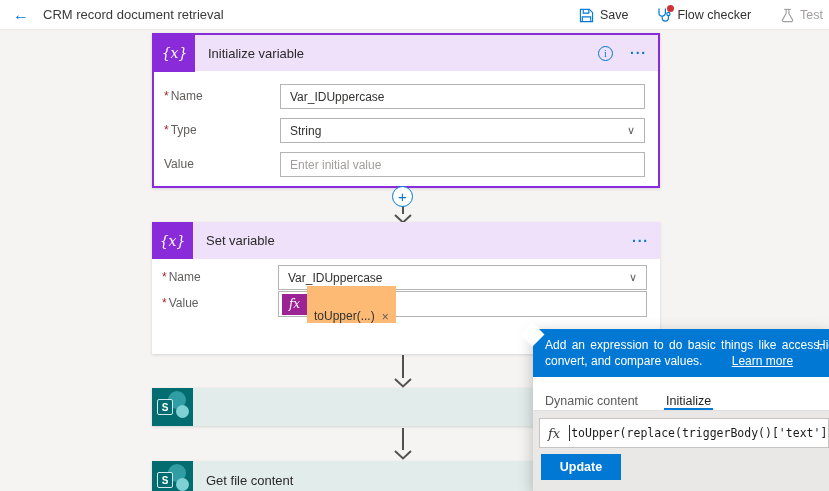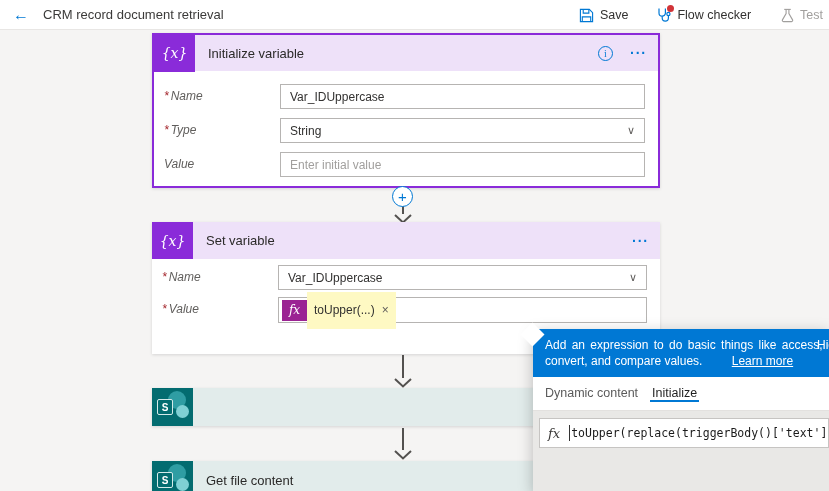--- a/index.html
+++ b/index.html
@@ -39,53 +39,53 @@
   .card-title { margin-left:13px; font-size:13px; color:#2b2a29; }
   .header-right { margin-left:auto; display:flex; align-items:center; gap:17px; padding-right:11px; }
   .info-circle { width:15px; height:15px; border:1px solid var(--accent,#0078d4); border-radius:50%; color:var(--accent,#0078d4); font-size:10px; display:flex; align-items:center; justify-content:center; font-family:"Liberation Serif", serif; cursor:pointer; }
   .ellipsis { color:var(--accent,#0078d4); font-size:14px; font-weight:bold; letter-spacing:1px; cursor:pointer; line-height:1; }
 
   #card-init { top:33px; height:155px; border:2px solid var(--variable-purple,#8a2bd9); }
   #card-init .card-header { height:36px; }
   #card-set { top:222px; height:132px; }
 
   .f-row { position:absolute; left:0; right:0; height:25px; }
-  .f-label { position:absolute; left:10px; top:5px; font-size:12px; color:#605e5c;font-style:italic; }
+  .f-label { position:absolute; left:10px; top:5px; font-size:12px; color:#605e5c; }
   .req { color:#a4262c; margin-right:2px; }
   .f-input {
     position:absolute; left:126px; right:13px; top:0; height:25px;
     border:1px solid #b6b4b2; background:#fff; font-size:12px; color:#323130;
     display:flex; align-items:center; padding:8px 9px; cursor:text;
   }
   .placeholder { color:#a19f9d; }
   .dd-chevron { position:absolute; right:9px; top:5px; color:#605e5c; font-size:11px; pointer-events:none; }
 
   
   .token-chip { display:flex; align-items:center; height:21px; cursor:pointer; }
   .fx-badge { width:25px; height:21px; background:var(--expression-magenta,#9b2393); color:#fff; font-family:"DejaVu Serif", serif; font-style:italic; font-size:12px; display:flex; align-items:center; justify-content:center; }
-  .token-body { background:#fef9c3; height:37px; display:flex; align-items:center; gap:7px; padding:0 7px; font-size:12px; color:#323130; }
+  .token-body { background:#fdba74; height:37px; display:flex; align-items:flex-end; gap:7px; padding:0 7px; font-size:12px; color:#323130; }
   .token-close { color:#605e5c; font-size:12px; cursor:pointer; line-height:1; }
 
   
   .v-line { position:absolute; width:2px; background:#53514f; left:402px; }
   .chevron-head { position:absolute; left:394px; }
   .plus-circle {
     position:absolute; left:392px; top:186px; width:21px; height:21px; border-radius:50%;
     background:#fff; border:1px solid var(--accent,#0078d4); color:var(--accent,#0078d4);
     font-size:15px; display:flex; align-items:center; justify-content:center; cursor:pointer; z-index:2;
   }
 
   
   .panel { position:absolute; left:533px; top:329px; width:296px; height:162px; background:#fff; box-shadow:0 4px 14px rgba(0,0,0,.25); z-index:10; }
   .beak { position:absolute; left:-9px; top:-3px; width:17px; height:17px; background:#fff; transform:rotate(45deg); z-index:12; }
   .banner { position:relative; height:48px; background:var(--accent,#0078d4); color:#fff; font-size:12px; line-height:16px; padding:8px 12px; overflow:hidden; }
   .banner-line1 { word-spacing:2px; white-space:nowrap; }
   .learn-more { text-decoration:underline; color:#fff; cursor:pointer;padding-left:26px; }
   .hide-link { position:absolute; left:284px; top:8px; color:#fff; cursor:pointer; white-space:nowrap; }
-  .tabs { height:34px; background:#fff; border-bottom:1px solid #e3e1df; display:flex; align-items:center; padding-left:10px; gap:10px; }
+  .tabs { height:34px; background:#fff; border-bottom:1px solid #e3e1df; display:flex; align-items:flex-end; padding-left:10px; gap:24px; }
   .tab { display:flex; align-items:center; font-size:12.5px; color:#5a5a5a; cursor:pointer; border-bottom:2px solid transparent; padding:0 2px; }
   .tab.active { color:#1f1f1f; border-bottom-color:var(--accent,#0078d4); }
   .panel-gray { height:80px; background:#e9e8e6; padding:7px 0 0 6px; position:relative; }
   .fx-input { width:290px; height:30px; background:#fff; border:1px solid #c6c4c2; display:flex; align-items:center; overflow:hidden; cursor:text; }
   .fx-glyph { font-family:"DejaVu Serif", serif; font-style:italic; font-size:13px; color:#3b3a39; margin:0 9px 0 8px; }
   .caret { width:1px; height:16px; background:#333; margin-right:1px; flex:0 0 1px; }
   .expr-text { font-family:"DejaVu Sans Mono", monospace; font-size:11.5px; color:#1b1b1b; white-space:nowrap; }
   .update-btn { position:absolute; left:8px; top:43px; width:80px; height:26px; background:var(--accent,#0078d4); color:#fff; border:none; font-family:"Liberation Sans", sans-serif; font-size:12.5px; font-weight:bold; cursor:pointer; }
 </style>
 </head>
@@ -180,21 +180,21 @@
       <span class="ellipsis">···</span>
     </div>
   </div>
   <div class="f-row" style="top:43px;">
     <span class="f-label"><span class="req">*</span><span>Name</span></span>
     <div class="f-input">
       <span>Var_IDUppercase</span>
       <span class="dd-chevron">∨</span>
     </div>
   </div>
-  <div class="f-row" style="top:75px;">
+  <div class="f-row" style="top:69px;">
     <span class="f-label"><span class="req">*</span><span>Value</span></span>
     <div class="f-input" style="height:26px; padding:0 3px;">
       <div class="token-chip">
         <span class="fx-badge">fx</span>
         <span class="token-body">
           <span>toUpper(...)</span>
           <span class="token-close">×</span>
         </span>
       </div>
     </div>
@@ -246,14 +246,15 @@
   <div class="tabs">
     <div class="tab">Dynamic content</div>
     <div class="tab active">Initialize</div>
   </div>
   <div class="panel-gray">
     <div class="fx-input">
       <span class="fx-glyph">fx</span>
       <span class="caret"></span>
       <span class="expr-text">toUpper(replace(triggerBody()['text'],</span>
     </div>
+    <button class="update-btn">Update</button>
   </div>
 </div>
 
 </body></html>

